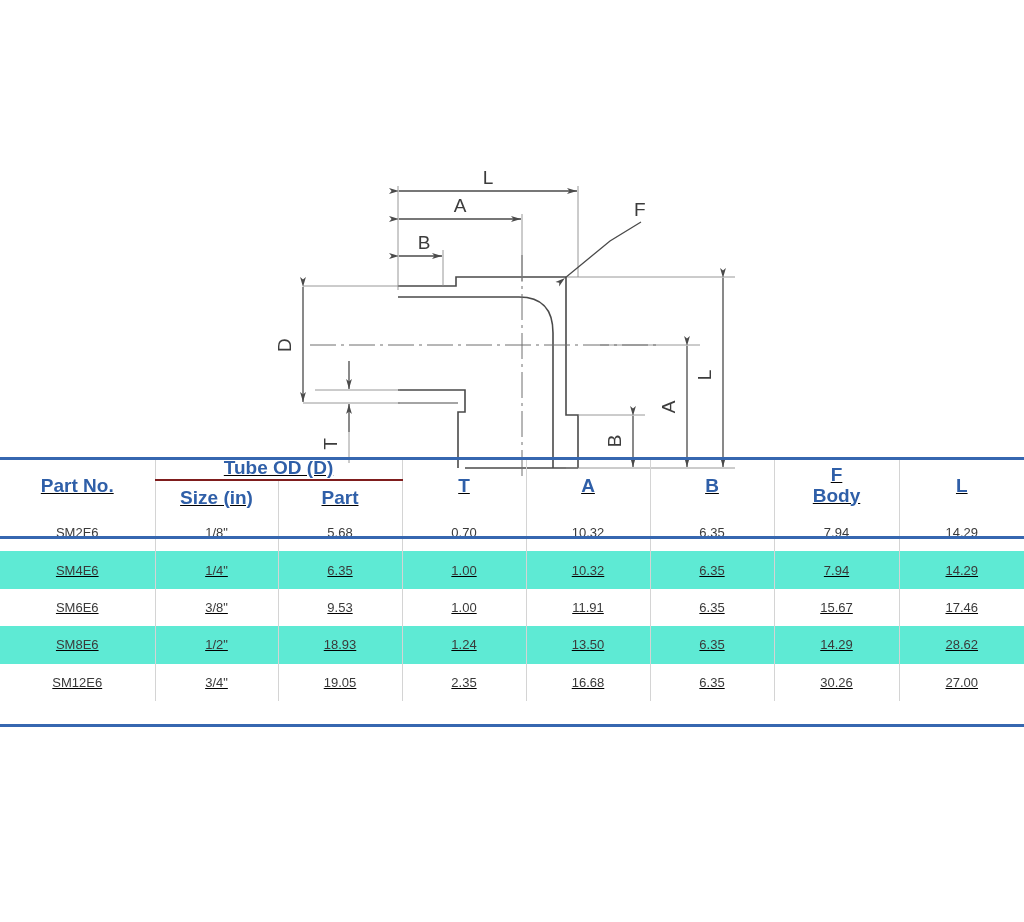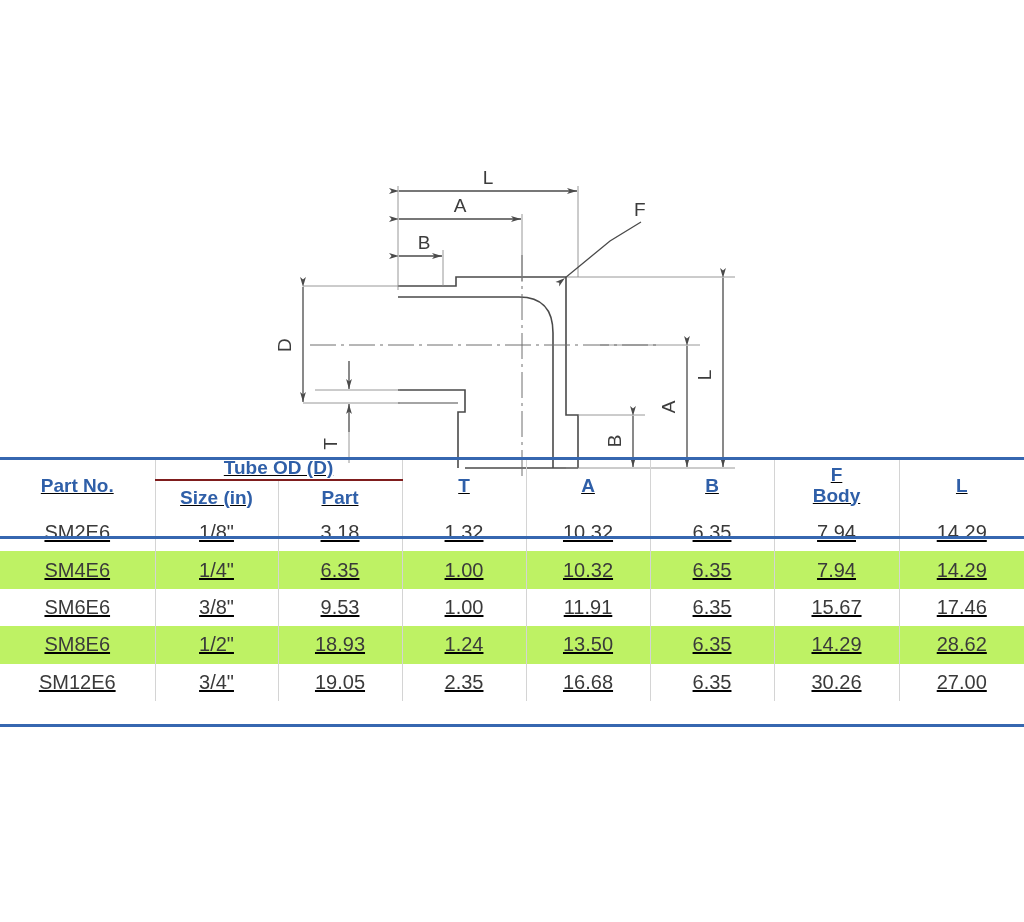--- a/index.html
+++ b/index.html
@@ -108,26 +108,26 @@
     left: 0;
     width: 1024px;
     background: #3667b0;
   }
   #rule-top { top: 0px;   height: 3px; }
   #rule-mid { top: 79px;  height: 3px; }
   #rule-bot { top: 267px; height: 3px; }
 
   tbody td {
     height: 37.4px;
-    font-size: 20px;
+    font-size: 13px;
     color: #3a3a3a;
     padding: 0;
   }
   tbody tr.alt td {
-    background: #bef264;
+    background: #5eead4;
   }
 </style>
 </head>
 <body>
 
 <div id="page">
 
   <div id="drawing-wrap">
     <svg id="drawing" width="1024" height="478" viewBox="0 0 1024 478">
       <defs>
@@ -253,22 +253,22 @@
         </tr>
         <tr class="head-sub">
           <th>Size (in)</th>
           <th>Part</th>
         </tr>
       </thead>
       <tbody>
         <tr>
           <td>SM2E6</td>
           <td>1/8"</td>
-          <td>3.18</td>
-          <td>1.32</td>
+          <td>5.68</td>
+          <td>0.70</td>
           <td>10.32</td>
           <td>6.35</td>
           <td>7.94</td>
           <td>14.29</td>
         </tr>
         <tr class="alt">
           <td>SM4E6</td>
           <td>1/4"</td>
           <td>6.35</td>
           <td>1.00</td>

